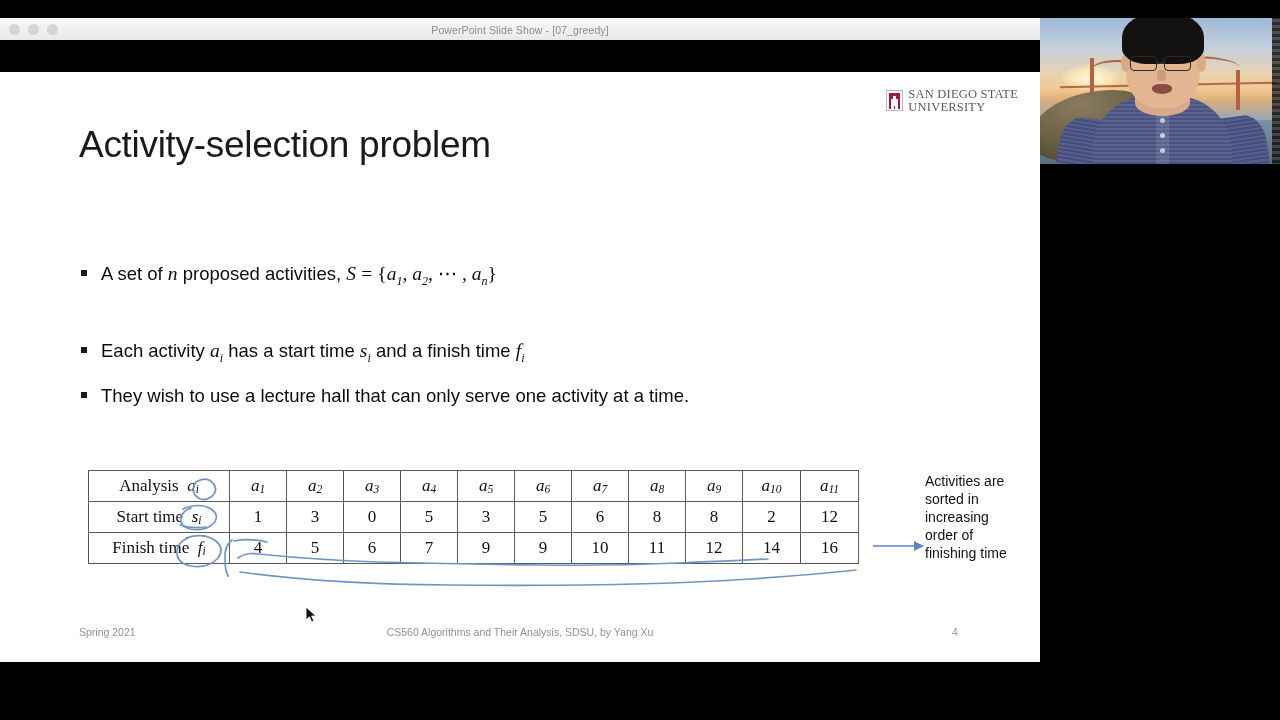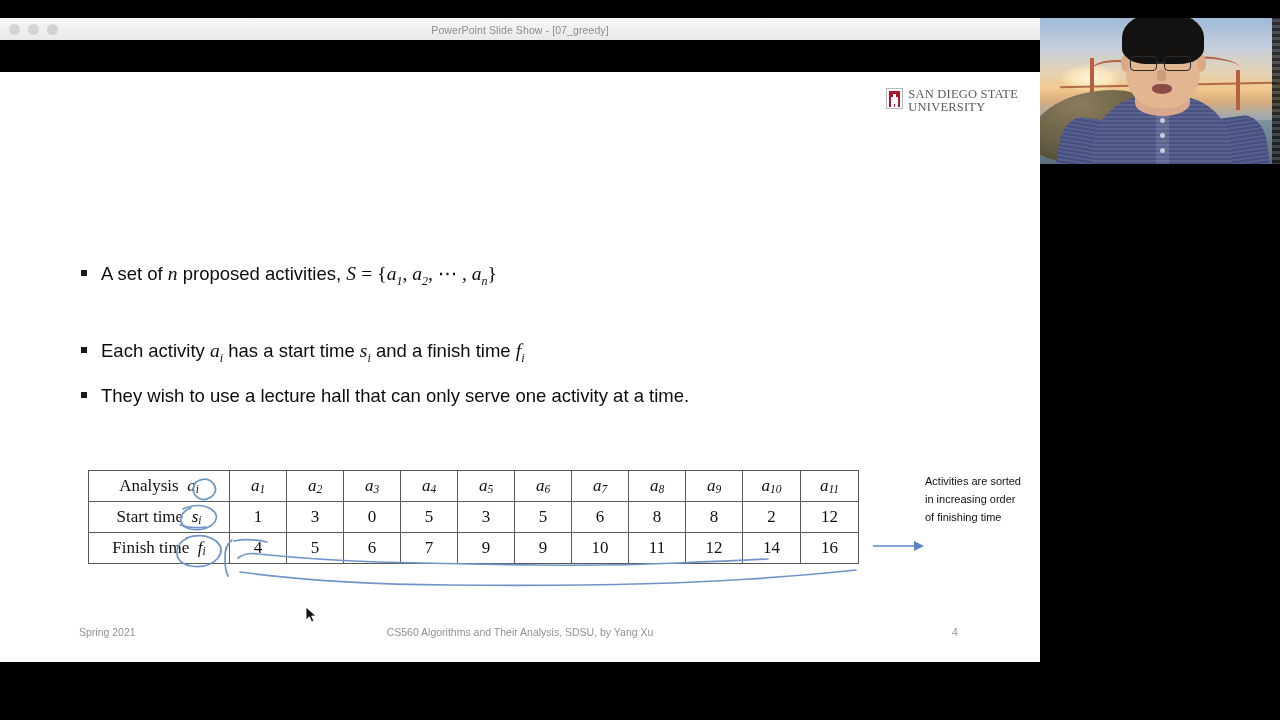--- a/index.html
+++ b/index.html
@@ -42,21 +42,21 @@
   }
 
   
   .slide {
     position: absolute; left: 0; top: 72px; width: 1040px; height: 590px;
     background: #ffffff; overflow: hidden;
   }
 
   .sdsu-logo {
     position: absolute; right: 22px; top: 16px;
-    display: flex; gap: 5px;
+    display: flex; align-items: center; gap: 5px;
   }
   .crest {
     width: 17px; height: 21px; background: #ffffff;
     border: 1px solid #b8b8b8; position: relative; flex: none;
   }
   .crest:before {
     content: ""; position: absolute; left: 2px; top: 2px; width: 11px; height: 16px;
     background: #a6192e;
   }
   .crest:after {
@@ -120,21 +120,21 @@
   table.data td.cell.wide { width: 58px; }
   .sub { font-size: 11.5px; font-style: italic; vertical-align: -2px; }
   .ai { font-style: italic; }
 
   
   .ink { position: absolute; left: 0; top: 0; width: 1040px; height: 590px; pointer-events: none; }
 
   
   .side-note {
     position: absolute; left: 925px; top: 400px; width: 100px;
-    font-size: 11px; line-height: 18px; color: #111;
+    font-size: 14px; line-height: 18px; color: #111;
     font-family: "Liberation Sans", sans-serif;
   }
 
   
   .footer {
     position: absolute; left: 0; bottom: 22px; width: 1040px; height: 14px;
     font-size: 10.5px; color: #909090;
   }
   .f-left { position: absolute; left: 79px; }
   .f-mid { position: absolute; left: 0; right: 0; text-align: center; }
@@ -270,20 +270,21 @@
   <div class="slide">
 
     <div class="sdsu-logo">
       <span class="crest"></span>
       <span class="logo-text">
         <span class="logo-l1">SAN DIEGO STATE</span>
         <span class="logo-l2">UNIVERSITY</span>
       </span>
     </div>
 
+    <div class="slide-title">Activity-selection problem</div>
 
     <div class="bullets">
 
 
       <div class="bullet b2">
         <div class="b-txt">
           A set of <span class="mi">n</span> proposed activities, <span class="mi">S</span> <span class="mr">=</span> <span class="mr">{<span class="mi">a<sub>1</sub></span>, <span class="mi">a<sub>2</sub></span>, ⋯ , <span class="mi">a<sub>n</sub></span>}</span>
         </div>
       </div>
 

